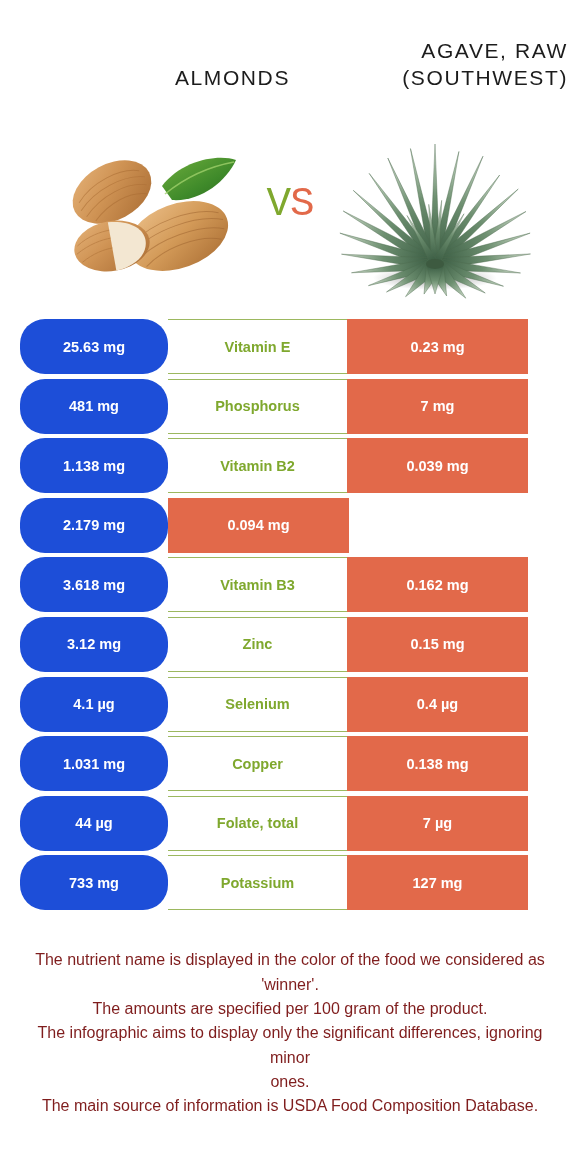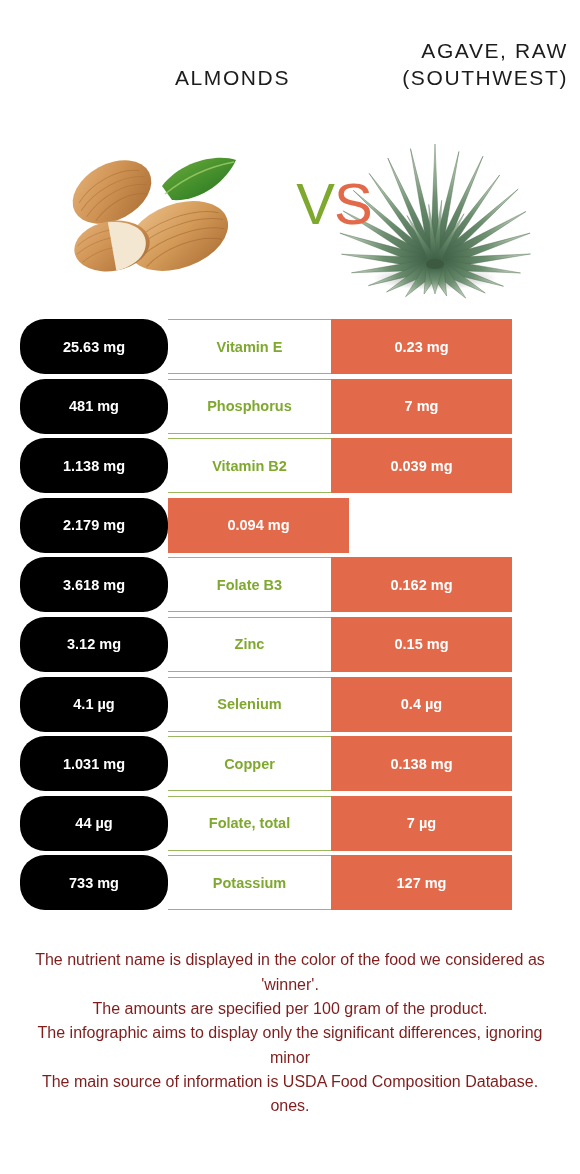--- a/index.html
+++ b/index.html
@@ -58,27 +58,26 @@
     display: flex;
     align-items: center;
     justify-content: center;
     height: 100%;
   }
   .vs {
     position: absolute;
     left: 50%;
     top: 50%;
     transform: translate(-50%, -50%);
-    font-size: 58px;
+    font-size: 41px;
     font-weight: 400;
     letter-spacing: -1px;
     z-index: 5;
-    font-family: Liberation Sans, sans-serif;
+    font-family: Liberation Mono, monospace;
     line-height: 1;
-    margin-left: 44px;
   }
   .vs .v { color: #7fa82e; }
   .vs .s { color: #e2694a; }
 
   
   .almonds-art { width: 190px; height: 160px; }
   .agave-art { width: 200px; height: 195px; }
 
   
   .table {
@@ -93,27 +92,27 @@
   }
   .cell {
     display: flex;
     align-items: center;
     justify-content: center;
     font-size: 14.5px;
     box-sizing: border-box;
   }
   .cell-left {
     width: 148px;
-    background: #000000;
+    background: #1d4ed8;
     color: #ffffff;
     font-weight: bold;
     border-radius: 25px;
   }
   .cell-mid {
-    width: 163px;
+    width: 179px;
     background: #ffffff;
     color: #7fa82e;
     font-weight: bold;
     border-top: 1px solid #9cb85f;
     border-bottom: 1px solid #9cb85f;
   }
   .cell-right {
     width: 181px;
     background: #e2694a;
     color: #ffffff;
@@ -340,21 +339,21 @@
       <div class="cell cell-left">1.138 mg</div>
       <div class="cell cell-mid">Vitamin B2</div>
       <div class="cell cell-right">0.039 mg</div>
     </div>
     <div class="row">
       <div class="cell cell-left">2.179 mg</div>
       <div class="cell cell-right">0.094 mg</div>
     </div>
     <div class="row">
       <div class="cell cell-left">3.618 mg</div>
-      <div class="cell cell-mid">Folate B3</div>
+      <div class="cell cell-mid">Vitamin B3</div>
       <div class="cell cell-right">0.162 mg</div>
     </div>
     <div class="row">
       <div class="cell cell-left">3.12 mg</div>
       <div class="cell cell-mid">Zinc</div>
       <div class="cell cell-right">0.15 mg</div>
     </div>
     <div class="row">
       <div class="cell cell-left">4.1 µg</div>
       <div class="cell cell-mid">Selenium</div>
@@ -375,15 +374,15 @@
       <div class="cell cell-mid">Potassium</div>
       <div class="cell cell-right">127 mg</div>
     </div>
   </div>
 
 <div class="footer">
   <p>The nutrient name is displayed in the color of the food we considered as</p>
   <p>'winner'.</p>
   <p>The amounts are specified per 100 gram of the product.</p>
   <p>The infographic aims to display only the significant differences, ignoring minor</p>
+  <p>ones.</p>
   <p>The main source of information is USDA Food Composition Database.</p>
-  <p>ones.</p>
 </div>
 
 </body></html>

